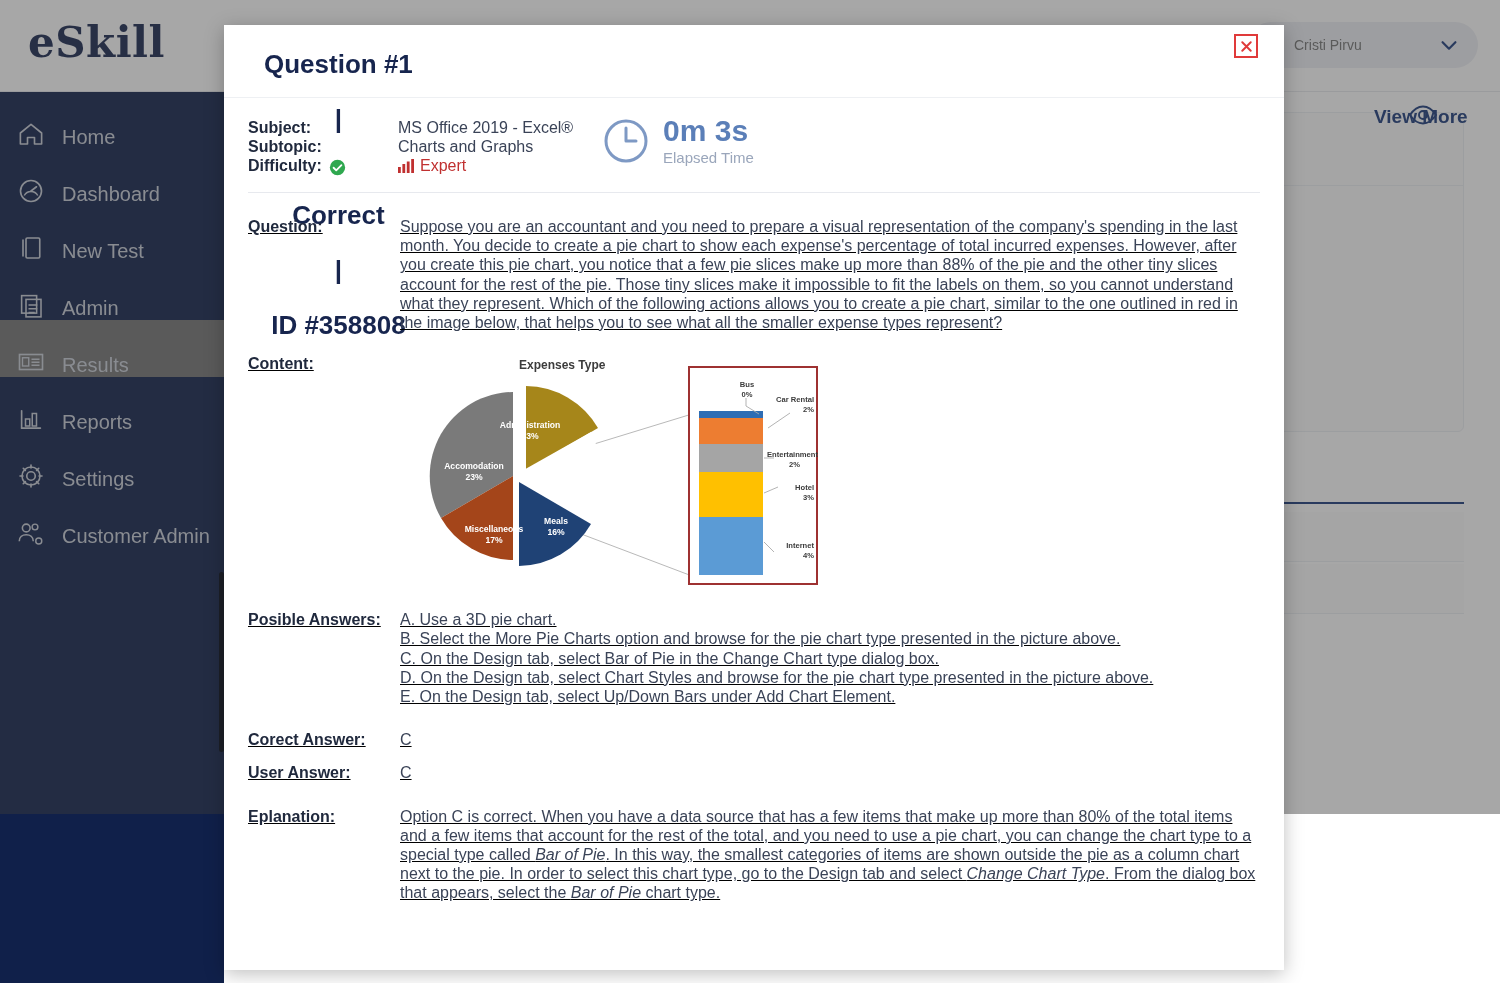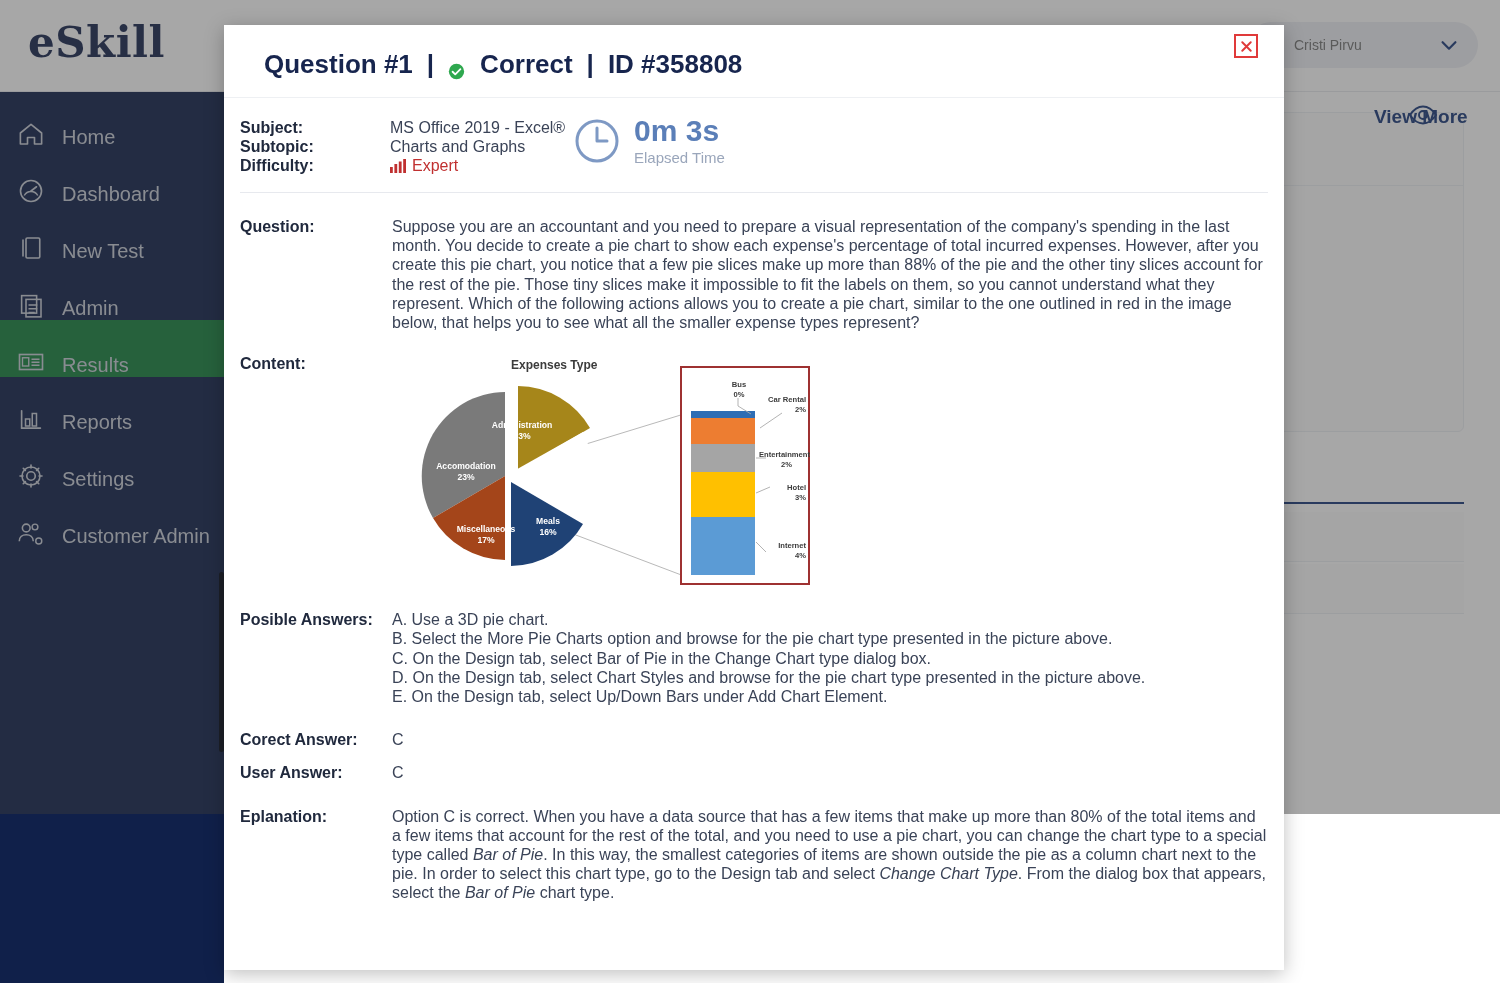--- a/index.html
+++ b/index.html
@@ -46,21 +46,21 @@
   
   #sidebar {
     position: absolute; left: 0; top: 92px; width: 224px; height: 891px;
     background: #10204a;
   }
   .nav-item {
     height: 57px; display: flex; align-items: flex-end; gap: 16px;
     padding-left: 16px; color: #c9ced8; font-size: 20px;
     cursor: pointer;
   }
-  .nav-item.active { background: #15803d; }
+  .nav-item.active { background: #737373; }
   .nav-item .nav-ic { width: 30px; height: 30px; flex: 0 0 30px; display:block; }
   .nav-item .nav-lbl { white-space: nowrap; }
   #sidebar-scroll {
     position: absolute; right: 0px; top: 480px;
     width: 5px; height: 180px; background: #020814; border-radius: 3px;
   }
 
   
   #content-area {
     position: absolute; left: 224px; top: 92px;
@@ -120,41 +120,41 @@
     width: 1060px; height: 945px;
     background: #ffffff;
     z-index: 60;
     box-shadow: 0 4px 18px rgba(0,0,0,0.25);
     overflow: hidden;
   }
   #modal-header { position: relative; height: 73px; border-bottom: 1px solid #eef0f3; }
   #modal-title {
     position: absolute; left: 40px; top: 24px;
     font-size: 26px; font-weight: 700; color: #17254e;
-    display: flex; align-items: flex-end; gap: 14px; white-space: nowrap;
+    display: flex; align-items: center; gap: 24px; white-space: nowrap; flex-direction: column;
   }
   #check-icon { width: 17px; height: 17px; display:block; margin-right: 1px; }
   #close-btn {
     position: absolute; right: 26px; top: 9px;
     width: 24px; height: 24px;
     border: 2px solid #e03a3a; background: #ffffff;
     display: flex; align-items: center; justify-content: center;
     cursor: pointer;
   }
   #close-btn svg { width: 11px; height: 11px; display:block; }
 
-  #modal-body { position: relative; padding: 0 16px; }
+  #modal-body { position: relative; padding: 0 24px; text-decoration: underline; }
 
   
   #meta-block { position: relative; height: 88px; padding-top: 20px; }
   .meta-labels { position: absolute; left: 0; top: 20px; font-size: 16px; font-weight: 700; color: #20293d; line-height: 19px; }
   .meta-values { position: absolute; left: 150px; top: 20px; font-size: 16px; color: #3a4357; line-height: 19px; }
   .meta-values .diff-line { color: #c03030; display: flex; align-items: center; gap: 4px; }
   #difficulty-bars { display:block; width: 18px; height: 14px; }
-  #timer-block { position: absolute; left: 333px; top: 18px; display: flex; align-items: center; gap: 13px; }
+  #timer-block { position: absolute; left: 354px; top: 18px; display: flex; align-items: center; gap: 13px; }
   #clock-icon { width: 48px; height: 48px; display:block; }
   #elapsed-value { font-size: 30px; font-weight: 700; color: #5b7fb8; line-height: 1.0; white-space: nowrap; }
   #elapsed-label { font-size: 15px; color: #9aa6bb; margin-top: 3px; white-space: nowrap; }
 
   #meta-rule { height: 1px; background: #e7e9ee; margin-top: 6px; }
 
   
   .field-row { position: relative; display: flex; margin-top: 26px; }
   .field-label {
     flex: 0 0 152px; font-size: 16px; font-weight: 700; color: #20293d; padding-top: 1px;

